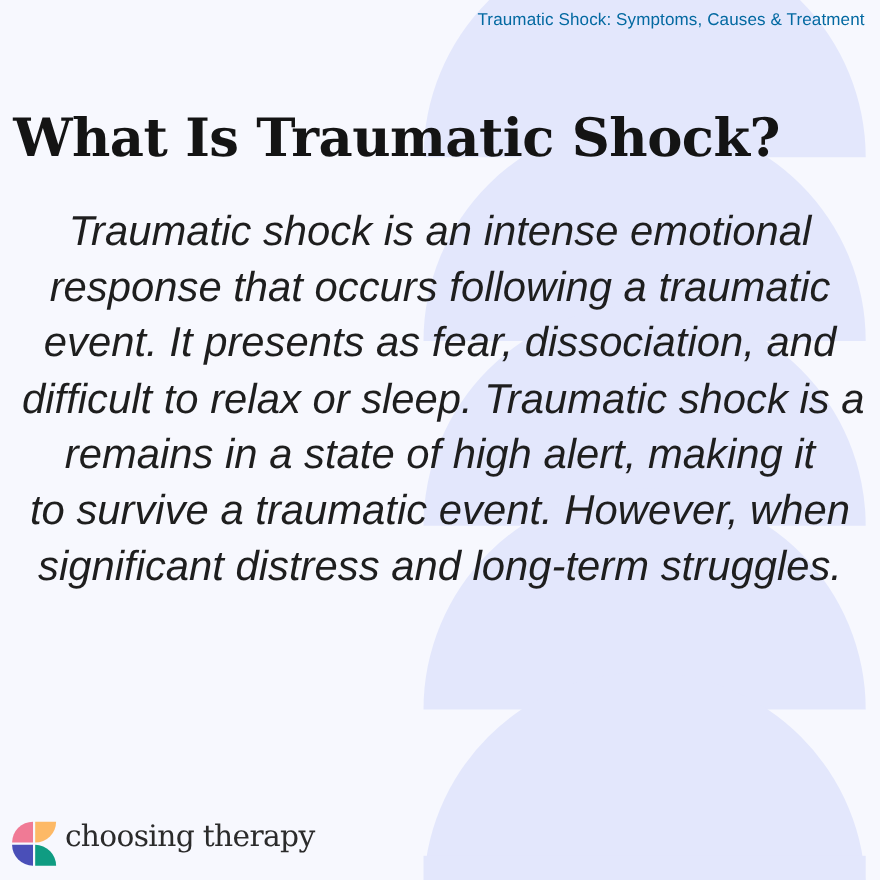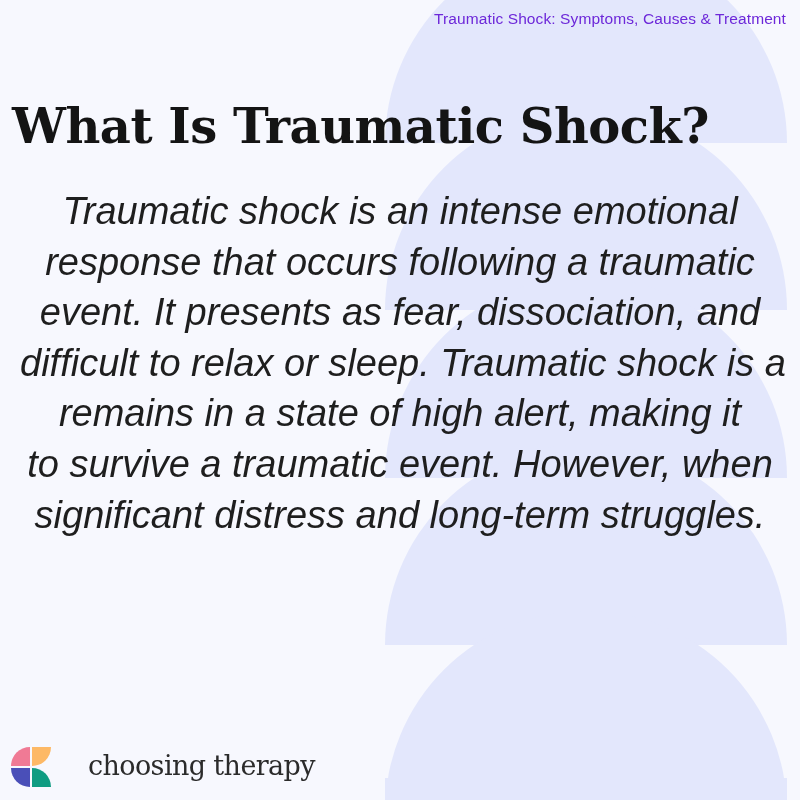--- a/index.html
+++ b/index.html
@@ -27,21 +27,21 @@
       width: 402px;
       height: 201px;
       background: #e3e7fc;
       border-radius: 201px 201px 0 0;
     }
     .source-line {
       position: absolute;
       top: 10px;
       right: 14px;
       font-size: 15.5px;
-      color: #6d28d9;
+      color: #0369a1;
       z-index: 2;
       letter-spacing: 0.1px;
     }
     .title {
       position: absolute;
       top: 98px;
       left: 0;
       width: 721px;
       text-align: center;
       font-family: "DejaVu Serif", "Liberation Serif", serif;
@@ -66,23 +66,22 @@
     }
     .body-line {
       display: block;
       white-space: nowrap;
     }
     .logo {
       position: absolute;
       left: 11px;
       top: 747px;
       display: flex;
-      align-items: center;
+      align-items: flex-start;
       z-index: 2;
-      gap: 29px;
     }
     .logo-mark {
       width: 40px;
       height: 40px;
       position: relative;
     }
     .logo-mark .q {
       position: absolute;
       width: 19px;
       height: 19px;

